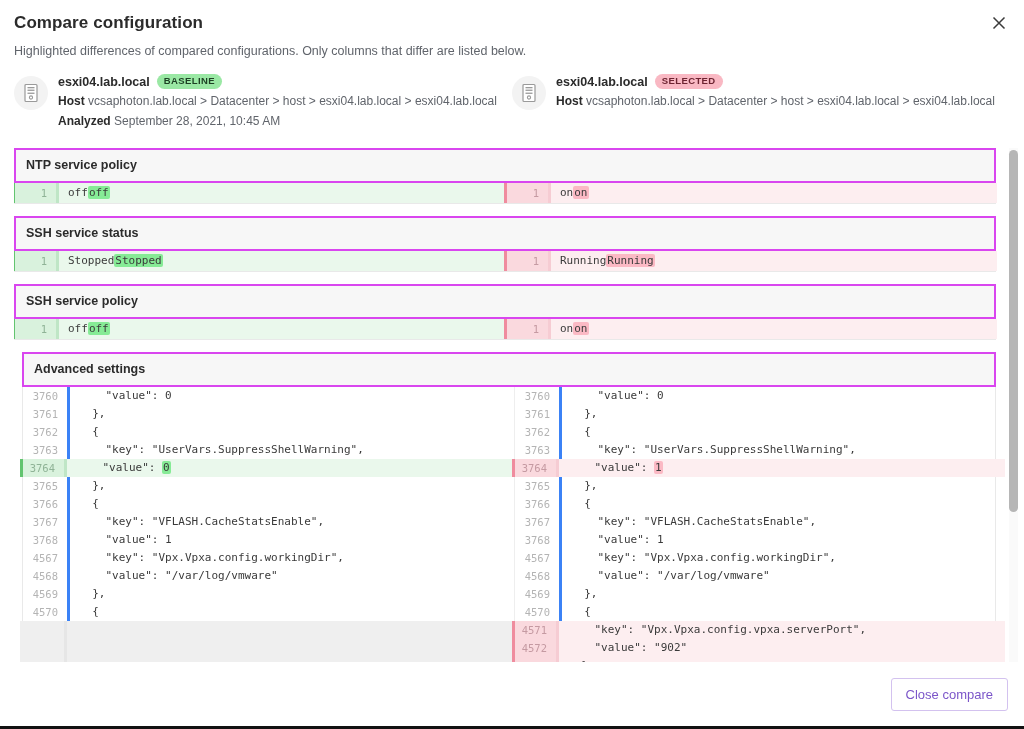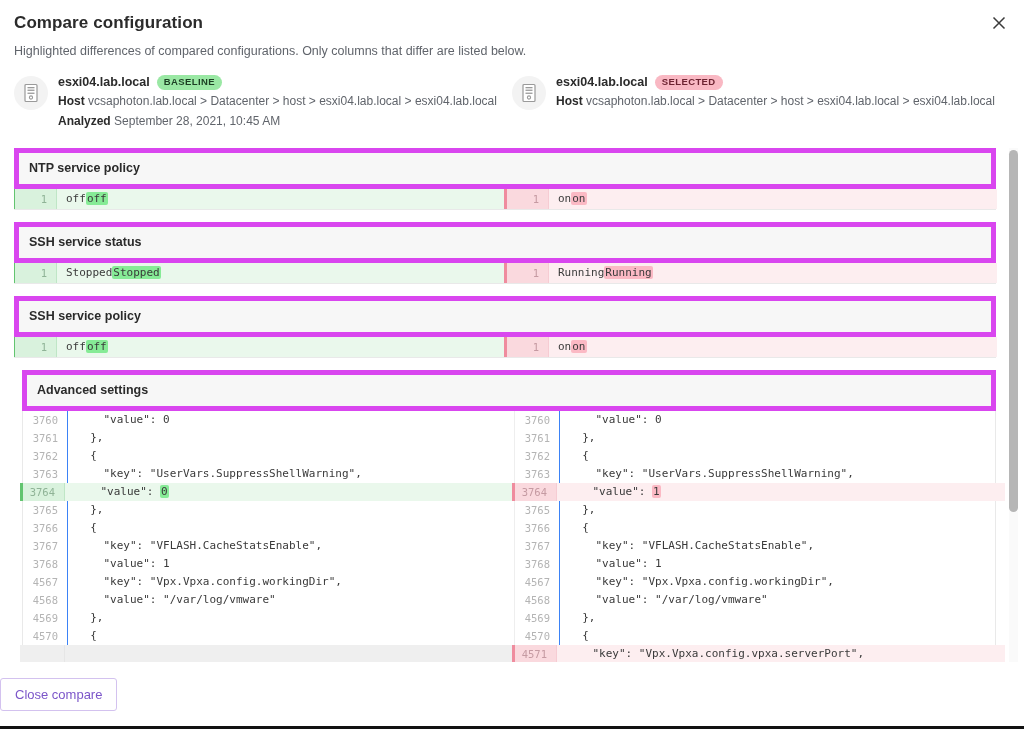--- a/index.html
+++ b/index.html
@@ -33,21 +33,21 @@
 
   
   .hosts { display:flex; padding:14px 14px 0 14px; }
   .host { flex:0 0 50%; display:flex; align-items:flex-start; gap:10px; }
   .host-avatar {
     flex:0 0 auto; width:34px; height:34px; border-radius:50%;
     background:#f3f3f3; display:flex; align-items:center; justify-content:center;
     margin-top:2px;
   }
   .host-info { min-width:0; }
-  .host-name-line { display:flex; align-items:flex-end; gap:7px; line-height:16px; }
+  .host-name-line { display:flex; align-items:flex-start; gap:7px; line-height:16px; }
   .host-name { font-size:12.5px; font-weight:bold; color:#2b2b2b; }
   .badge {
     display:inline-block; font-size:9.5px; font-weight:bold;
     letter-spacing:.4px; padding:1px 7px 2px; border-radius:9px;
     line-height:12px;
   }
   .badge.baseline { background:#9ae8a4; color:#1c3f23; }
   .badge.selected { background:#f9b8c3; color:#6d2331; }
   .host-path, .host-analyzed {
     font-size:12px; color:#60646b; line-height:18px; margin-top:2px; white-space:nowrap;
@@ -57,39 +57,39 @@
   
   .scroll-region {
     position:absolute; left:14px; top:148px; width:996px; height:514px;
     overflow:hidden; background:#fff;
   }
   .scroll-inner { width:982px; }
 
   .section { margin-bottom:12px; }
   .section:last-child { margin-bottom:0;padding-left:8px; }
   .section-header {
-    background:#f7f7f7; border:5px solid #d946ef;
+    background:#f7f7f7; border:2px solid #d946ef;
     font-size:12.5px; font-weight:bold; color:#2b2b2b;
     padding:7px 10px; line-height:17px;
   }
   .section-body { border:1px solid #e9e9e9; border-top:0; display:flex; }
 
   
   .pane { width:491px; flex:0 0 491px; }
   .pane.right { border-left:1px solid #eeeeee; }
 
   .drow { display:flex; align-items:stretch; min-height:18px; }
   .gut {
     flex:0 0 44px; text-align:right; padding-right:9px;
     font-family:"DejaVu Sans Mono","Liberation Mono",monospace;
     font-size:10.5px; color:#b4b4b4; line-height:18px;
     user-select:none;
   }
   .code {
-    flex:1 1 auto; border-left:1px solid #3b82f6; padding-left:9px;
+    flex:1 1 auto; border-left:3px solid #3b82f6; padding-left:9px;
     font-family:"DejaVu Sans Mono","Liberation Mono",monospace;
     font-size:11px; color:#3a3a3a; line-height:18px;
     white-space:pre;
   }
   .drow.add  { background:#eaf8ec; }
   .drow.add  .gut { background:#d9f2dd; color:#8fb396; border-left:3px solid #62c46f; margin-left:-3px; padding-left:3px; }
   .drow.add  .code { border-left-color:#bfe6c6; }
   .drow.del  { background:#fdeef0; }
   .drow.del  .gut { background:#fad9de; color:#c59aa2; border-left:3px solid #ef8c9e; margin-left:-3px; padding-left:3px; }
   .drow.del  .code { border-left-color:#f6ccd3; }
@@ -111,21 +111,21 @@
     background:#fafafa;
   }
   .sb-thumb {
     position:absolute; right:6px; top:150px; width:9px; height:362px;
     background:#b6b6b6; border-radius:5px;
   }
 
   
   .footer {
     position:absolute; left:0; right:0; bottom:0; height:64px;
-    display:flex; align-items:center; 
+    display:flex; align-items:center; justify-content:flex-end;
     padding-right:16px; background:#fff;
   }
   .btn-outline {
     font-family:"Liberation Sans", sans-serif;
     font-size:13px; color:#7b55c9; background:#fff;
     border:1px solid #d3c2ef; border-radius:3px;
     padding:7px 14px; cursor:pointer; line-height:17px;
   }
 </style>
 </head>

